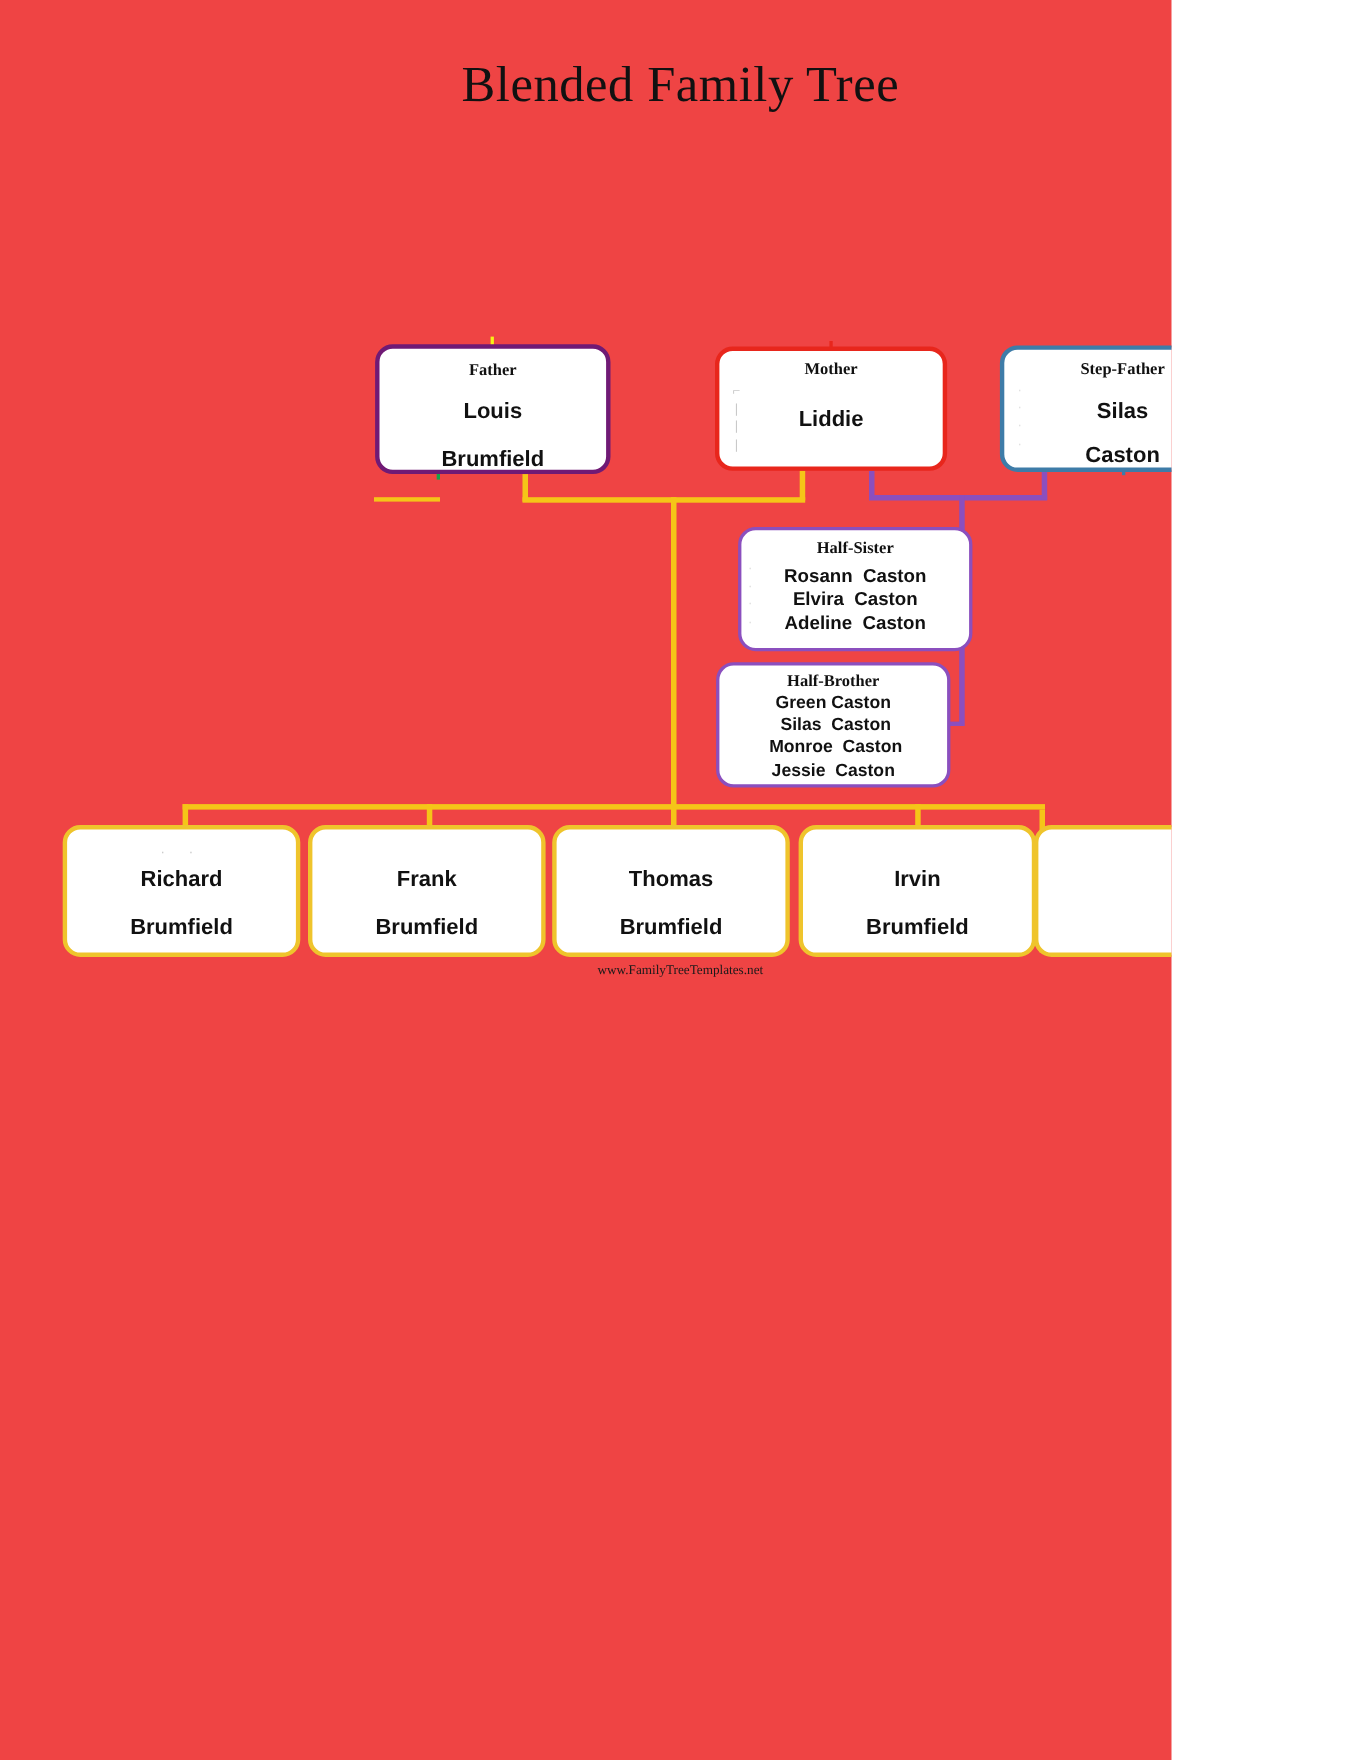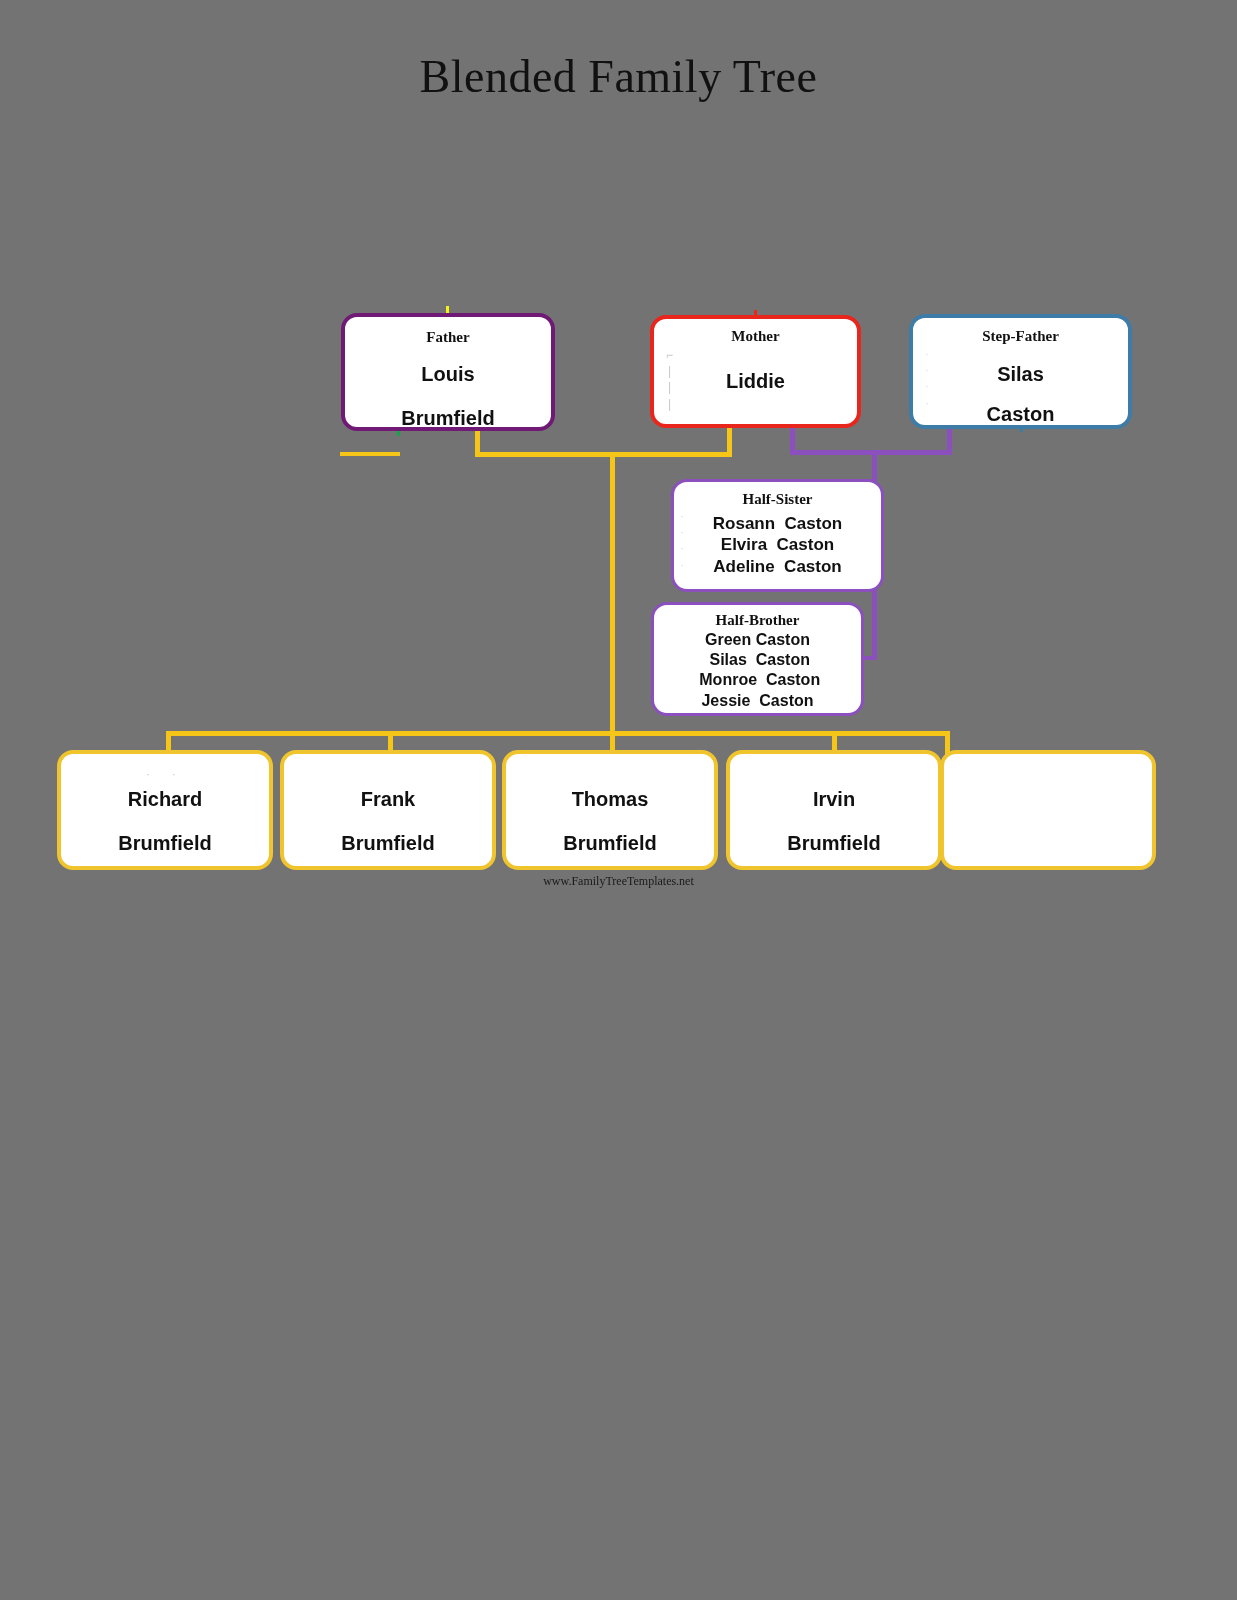--- a/index.html
+++ b/index.html
@@ -5,23 +5,23 @@
   html, body {
     margin: 0;
     padding: 0;
     background: #ffffff;
   }
   body {
     font-family: "Liberation Sans", sans-serif;
   }
   #page {
     position: relative;
-    width: 1237px;
+    width: 1065px;
     height: 1600px;
-    background: #737373;
+    background: #ef4444;
     overflow: hidden;
   }
   #page-title {
     position: absolute;
     left: 0;
     top: 50px;
     width: 1237px;
     text-align: center;
     font-family: "Liberation Serif", serif;
     font-size: 46px;

